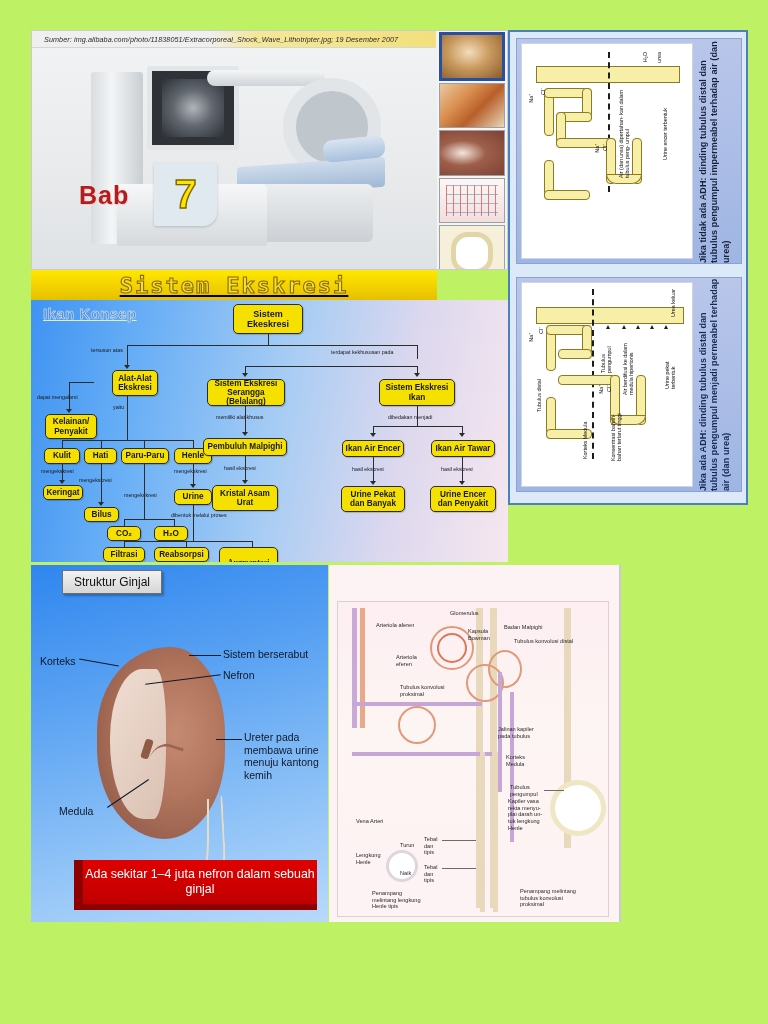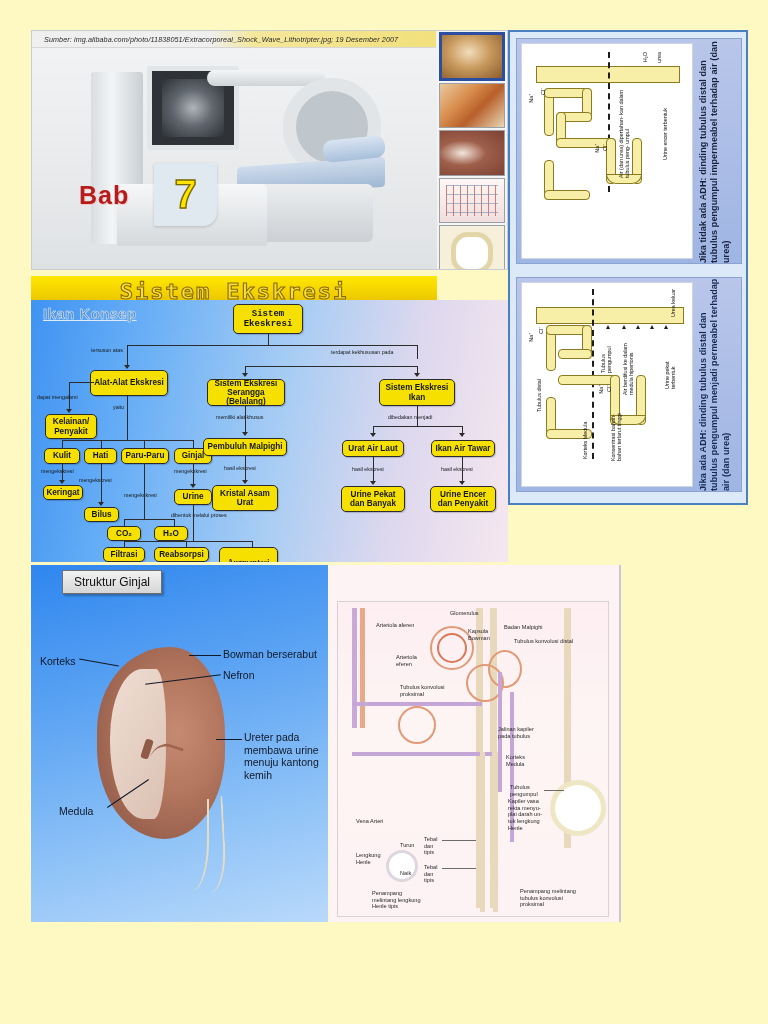--- a/index.html
+++ b/index.html
@@ -1,17 +1,17 @@
 <!DOCTYPE html>
 <html><head>
 <meta charset="utf-8">
 <style>
   html,body{margin:0;padding:0;background:#ffffff;}
   body{width:768px;height:1024px;font-family:"Liberation Sans",sans-serif;position:relative;overflow:hidden;}
-  .page{position:absolute;left:0;top:0;width:768px;height:1024px;background:#fef9c3;}
+  .page{position:absolute;left:0;top:0;width:768px;height:1024px;background:#bef264;}
 
   
   .photo-panel{position:absolute;left:31px;top:30px;width:477px;height:240px;
     background:linear-gradient(180deg,#f2f3f5 0%,#e8eaec 60%,#dfe2e4 100%);
     border:1px solid #c9ccd0;box-sizing:border-box;overflow:hidden;}
   .source-bar{position:absolute;left:0;top:0;width:404px;height:17px;
     background:linear-gradient(90deg,#efefef 0%,#efefef 44%,#f5e79a 55%,#f2e07c 100%);
     border-bottom:1px solid #d6d6d6;box-sizing:border-box;}
   .source-bar span{display:block;font-size:7.2px;font-style:italic;color:#2a2a2a;
     padding:4px 0 0 12px;letter-spacing:.1px;white-space:nowrap;}
@@ -54,38 +54,38 @@
   .th3{background:radial-gradient(ellipse at 35% 50%,#f3e6dc 0%,#9e5f4a 40%,#7d4234 100%);}
   .th4{background:linear-gradient(180deg,#fdf7f4 0%,#f1dede 100%);}
   .th4::after{content:"";position:absolute;left:6px;top:6px;right:6px;bottom:6px;
     background:repeating-linear-gradient(90deg,#c0504d 0 1px,transparent 1px 7px),
                repeating-linear-gradient(180deg,#7f9ec4 0 1px,transparent 1px 9px);opacity:.7;}
   .th5{background:#f6efd9;}
   .th5::after{content:"";position:absolute;left:11px;top:6px;width:32px;height:32px;
     border:5px solid #e2d5a8;border-radius:40%;background:#fff;}
 
   
-  .title-banner{position:absolute;left:31px;top:276px;width:406px;height:32px;
+  .title-banner{position:absolute;left:31px;top:270px;width:406px;height:32px;
     background:linear-gradient(180deg,#ffe800 0%,#f2d000 55%,#e3bd00 100%);
     border-bottom:2px solid #9ec6ea;text-decoration:underline;}
   .title-banner span{display:block;text-align:center;line-height:32px;font-size:22px;
     font-weight:bold;font-family:"DejaVu Sans Mono",monospace;letter-spacing:2px;
     color:#f5de3a;-webkit-text-stroke:1.1px #8a6b00;}
 
   
   .cmap{position:absolute;left:31px;top:300px;width:477px;height:262px;
     background:linear-gradient(100deg,#3f93f2 0%,#67aef6 22%,#a8cdf4 52%,#ddd8ee 76%,#f6e7ef 100%);
     overflow:hidden;}
   .peta{position:absolute;left:12px;top:5px;font-size:15px;font-weight:bold;color:#5f92c9;
     text-decoration:underline;-webkit-text-stroke:.5px #dfeaf6;letter-spacing:.4px;}
   .node{position:absolute;background:#f5e000;border:1.3px solid #2b2b2b;border-radius:5px;
     font-size:8.2px;font-weight:bold;color:#16181c;text-align:center;
     display:flex;align-items:center;justify-content:center;line-height:1.12;
     box-shadow:1px 1px 1px rgba(0,0,0,.18);padding:1px 2px;box-sizing:border-box;}
-  .node.big{font-size:9px;font-family:Liberation Mono, monospace;}
+  .node.big{font-size:9px;}
   .conn{position:absolute;background:#2c2c2c;}
   .conn.h{height:1px;}
   .conn.v{width:1px;}
   .arrow{position:absolute;width:0;height:0;border-left:3px solid transparent;
     border-right:3px solid transparent;border-top:4px solid #2c2c2c;}
   .lbl{position:absolute;font-size:5.3px;color:#15181c;white-space:nowrap;font-weight:500;}
 
   
   .right-panel{position:absolute;left:508px;top:30px;width:240px;height:475px;
     background:#dbe9f8;border:2px solid #4a7fc1;box-sizing:border-box;}
@@ -204,42 +204,42 @@
     <div class="conn v" style="left:237px;top:34px;height:11px;"></div>
     <div class="conn h" style="left:96px;top:45px;width:290px;"></div>
     <div class="conn v" style="left:96px;top:45px;height:14px;"></div>
     <div class="conn v" style="left:386px;top:45px;height:14px;"></div>
 
     <div class="lbl" style="left:60px;top:47px;">tersusun atas</div>
     <div class="lbl" style="left:300px;top:49px;">terdapat kekhususan pada</div>
 
     <div class="conn v" style="left:96px;top:59px;height:8px;"></div>
     <div class="arrow" style="left:93px;top:65px;"></div>
-    <div class="node" style="left:59px;top:70px;width:78px;height:26px;">Alat-Alat Ekskresi</div>
+    <div class="node" style="left:81px;top:70px;width:46px;height:26px;">Alat-Alat Ekskresi</div>
 
     <div class="conn v" style="left:96px;top:96px;height:8px;"></div>
     <div class="conn h" style="left:38px;top:82px;width:25px;"></div>
     <div class="conn v" style="left:38px;top:82px;height:29px;"></div>
     <div class="arrow" style="left:35px;top:109px;"></div>
     <div class="lbl" style="left:6px;top:94px;">dapat mengalami</div>
     <div class="node" style="left:14px;top:114px;width:52px;height:25px;">Kelainan/ Penyakit</div>
 
     <div class="lbl" style="left:82px;top:104px;">yaitu</div>
     <div class="conn v" style="left:96px;top:104px;height:36px;"></div>
 
     <div class="conn h" style="left:31px;top:140px;width:131px;"></div>
     <div class="conn v" style="left:31px;top:140px;height:8px;"></div>
     <div class="conn v" style="left:70px;top:140px;height:8px;"></div>
     <div class="conn v" style="left:113px;top:140px;height:8px;"></div>
     <div class="conn v" style="left:162px;top:140px;height:8px;"></div>
 
     <div class="node" style="left:13px;top:148px;width:36px;height:16px;">Kulit</div>
     <div class="node" style="left:53px;top:148px;width:33px;height:16px;">Hati</div>
     <div class="node" style="left:90px;top:148px;width:48px;height:16px;">Paru-Paru</div>
-    <div class="node" style="left:143px;top:148px;width:38px;height:16px;">Ginjal</div>
+    <div class="node" style="left:143px;top:148px;width:38px;height:16px;">Henle</div>
 
     <div class="lbl" style="left:10px;top:168px;">mengekskresi</div>
     <div class="conn v" style="left:31px;top:164px;height:18px;"></div>
     <div class="arrow" style="left:28px;top:180px;"></div>
     <div class="node" style="left:12px;top:185px;width:40px;height:15px;">Keringat</div>
 
     <div class="lbl" style="left:48px;top:177px;">mengekskresi</div>
     <div class="conn v" style="left:70px;top:164px;height:40px;"></div>
     <div class="arrow" style="left:67px;top:202px;"></div>
     <div class="node" style="left:53px;top:207px;width:35px;height:15px;">Bilus</div>
@@ -288,21 +288,21 @@
     <div class="node" style="left:181px;top:185px;width:66px;height:26px;">Kristal Asam Urat</div>
 
     <div class="lbl" style="left:357px;top:114px;">dibedakan menjadi</div>
     <div class="conn v" style="left:386px;top:106px;height:20px;"></div>
     <div class="conn h" style="left:342px;top:126px;width:89px;"></div>
     <div class="conn v" style="left:342px;top:126px;height:9px;"></div>
     <div class="conn v" style="left:431px;top:126px;height:9px;"></div>
     <div class="arrow" style="left:339px;top:133px;"></div>
     <div class="arrow" style="left:428px;top:133px;"></div>
 
-    <div class="node" style="left:311px;top:140px;width:62px;height:17px;">Urat Air Laut</div>
+    <div class="node" style="left:311px;top:140px;width:62px;height:17px;">Ikan Air Encer</div>
     <div class="node" style="left:400px;top:140px;width:64px;height:17px;">Ikan Air Tawar</div>
 
     <div class="lbl" style="left:321px;top:166px;">hasil ekskresi</div>
     <div class="lbl" style="left:410px;top:166px;">hasil ekskresi</div>
     <div class="conn v" style="left:342px;top:157px;height:26px;"></div>
     <div class="conn v" style="left:431px;top:157px;height:26px;"></div>
     <div class="arrow" style="left:339px;top:181px;"></div>
     <div class="arrow" style="left:428px;top:181px;"></div>
 
     <div class="node" style="left:310px;top:186px;width:64px;height:26px;">Urine Pekat dan Banyak</div>
@@ -389,31 +389,34 @@
       <div class="kmark"></div>
       <div class="kduct"></div>
       <div class="kureter"></div>
       <div class="kureter2"></div>
     </div>
 
     <div class="leadline" style="left:48px;top:97px;width:40px;transform:rotate(10deg);"></div>
     <div class="klbl" style="left:9px;top:90px;">Korteks</div>
 
     <div class="leadline" style="left:158px;top:90px;width:32px;"></div>
-    <div class="klbl" style="left:192px;top:83px;">Bowman berserabut</div>
+    <div class="klbl" style="left:192px;top:83px;">Sistem berserabut</div>
 
     <div class="leadline" style="left:114px;top:114px;width:76px;transform:rotate(-7deg);"></div>
     <div class="klbl" style="left:192px;top:104px;">Nefron</div>
 
     <div class="leadline" style="left:185px;top:174px;width:26px;"></div>
     <div class="klbl" style="left:213px;top:166px;width:80px;">Ureter pada membawa urine menuju kantong kemih</div>
 
     <div class="leadline" style="left:72px;top:228px;width:50px;transform:rotate(-34deg);"></div>
     <div class="klbl" style="left:28px;top:240px;">Medula</div>
 
+    <div class="redbox">
+      <span>Ada sekitar 1–4 juta nefron dalam sebuah ginjal</span>
+    </div>
   </div>
 
   <div class="neph-panel">
 
     <div class="neph-fig">
 
       <div class="vline p" style="left:14px;top:6px;height:120px;"></div>
       <div class="vline o" style="left:22px;top:6px;height:120px;"></div>
       <div class="vline" style="left:138px;top:6px;height:300px;width:7px;"></div>
       <div class="vline" style="left:152px;top:6px;height:300px;width:7px;"></div>

